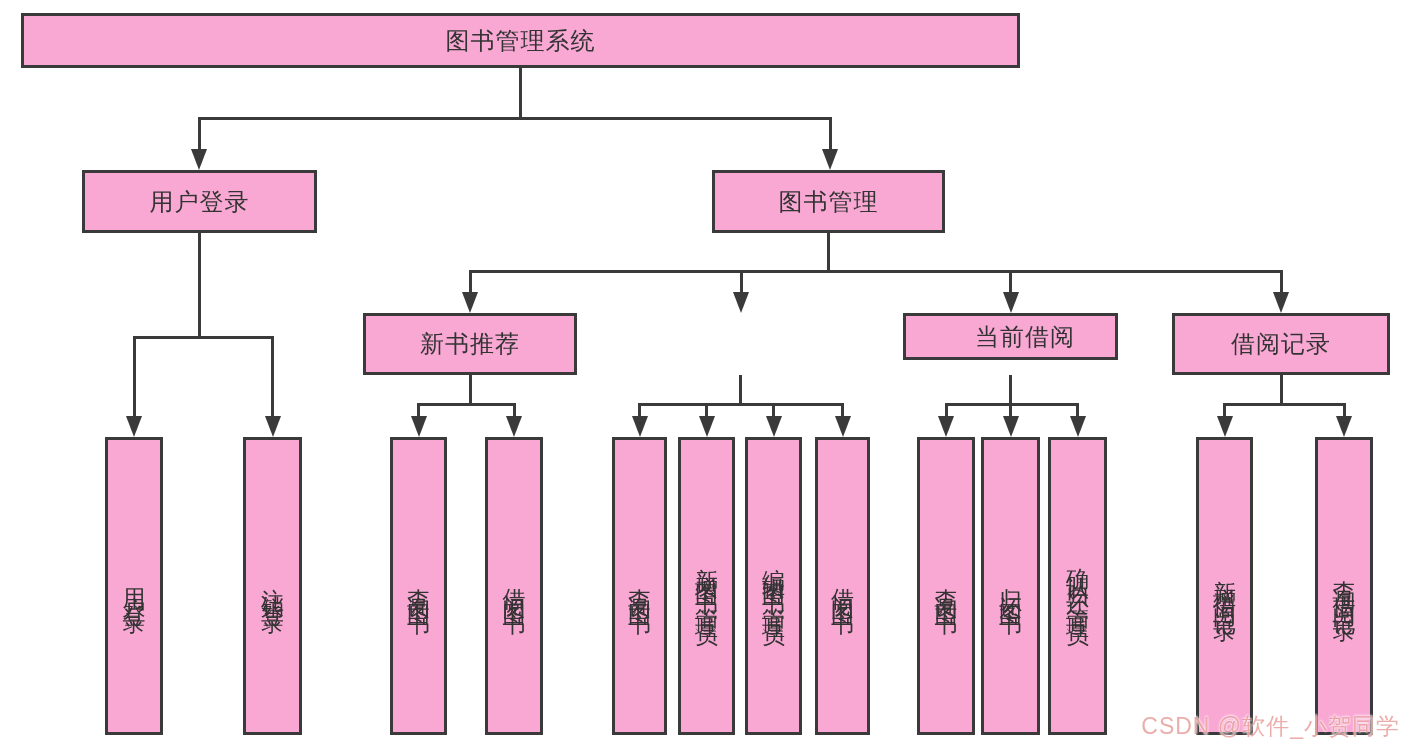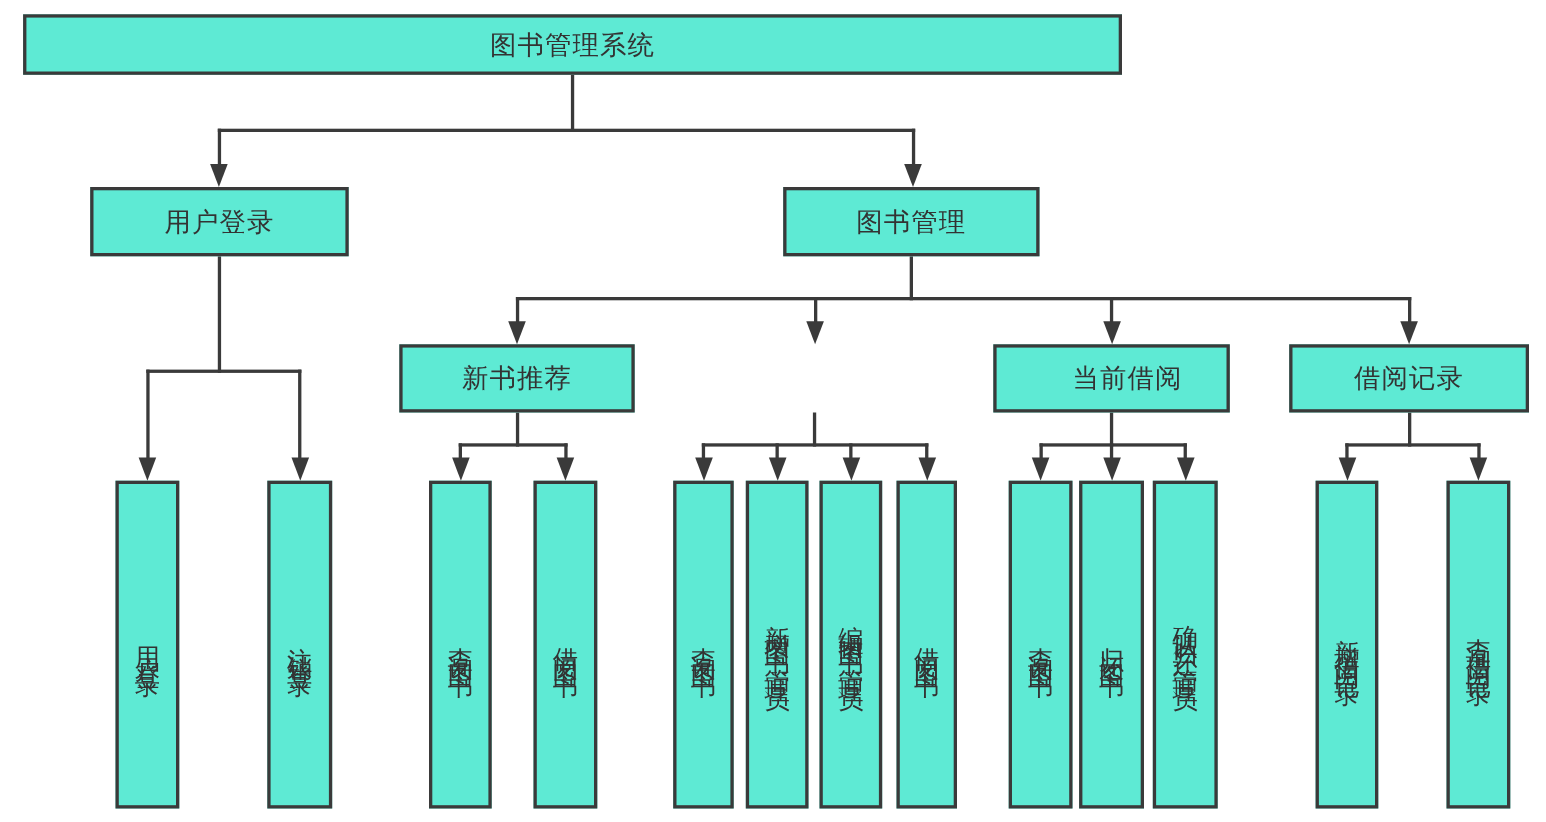--- a/index.html
+++ b/index.html
@@ -8,21 +8,21 @@
     width: 1405px;
     height: 747px;
     background: #ffffff;
     font-family: "Liberation Sans", "DejaVu Sans", sans-serif;
     overflow: hidden;
   }
   .box {
     position: absolute;
     box-sizing: border-box;
     border: 3px solid #3a3a3a;
-    background: #5eead4;
+    background: #f9a8d4;
     color: #333333;
     display: flex;
     align-items: center;
     justify-content: center;
     z-index: 2;
   }
   .hlabel {
     font-size: 24px;
     letter-spacing: 1px;
     white-space: nowrap;
@@ -72,21 +72,21 @@
   <div class="box" style="left:82px; top:170px; width:235px; height:63px;">
     <span class="hlabel">用户登录</span>
   </div>
   <div class="box" style="left:363px; top:313px; width:214px; height:62px;">
     <span class="hlabel">新书推荐</span>
   </div>
 
   <div class="box" style="left:712px; top:170px; width:233px; height:63px;">
     <span class="hlabel">图书管理</span>
   </div>
-  <div class="box" style="left:903px; top:313px; width:215px; height:62px;padding-left:29px;">
+  <div class="box" style="left:903px; top:313px; width:215px; height:47px;padding-left:29px;">
     <span class="hlabel">当前借阅</span>
   </div>
   <div class="box" style="left:1172px; top:313px; width:218px; height:62px;">
     <span class="hlabel">借阅记录</span>
   </div>
 
   <div class="box" style="left:105px; top:437px; width:58px; height:298px;">
     <span class="vtext">用户登录</span>
   </div>
   <div class="box" style="left:243px; top:437px; width:59px; height:298px;">
@@ -178,13 +178,14 @@
       <div class="line" style="left: 1076px; top: 403px; width: 3px; height: 14px;"></div>
       <div class="arrowhead" style="left: 1069.5px; top: 416px;"></div>
       <div class="line" style="left: 1279.5px; top: 375px; width: 3px; height: 31px;"></div>
       <div class="line" style="left: 1223px; top: 403px; width: 122.5px; height: 3px;"></div>
       <div class="line" style="left: 1223px; top: 403px; width: 3px; height: 14px;"></div>
       <div class="arrowhead" style="left: 1216.5px; top: 416px;"></div>
       <div class="line" style="left: 1342.5px; top: 403px; width: 3px; height: 14px;"></div>
       <div class="arrowhead" style="left: 1336px; top: 416px;"></div>
     </div>
 
+  <div class="watermark">CSDN @软件_小贺同学</div>
 </div>
 
 </body></html>

